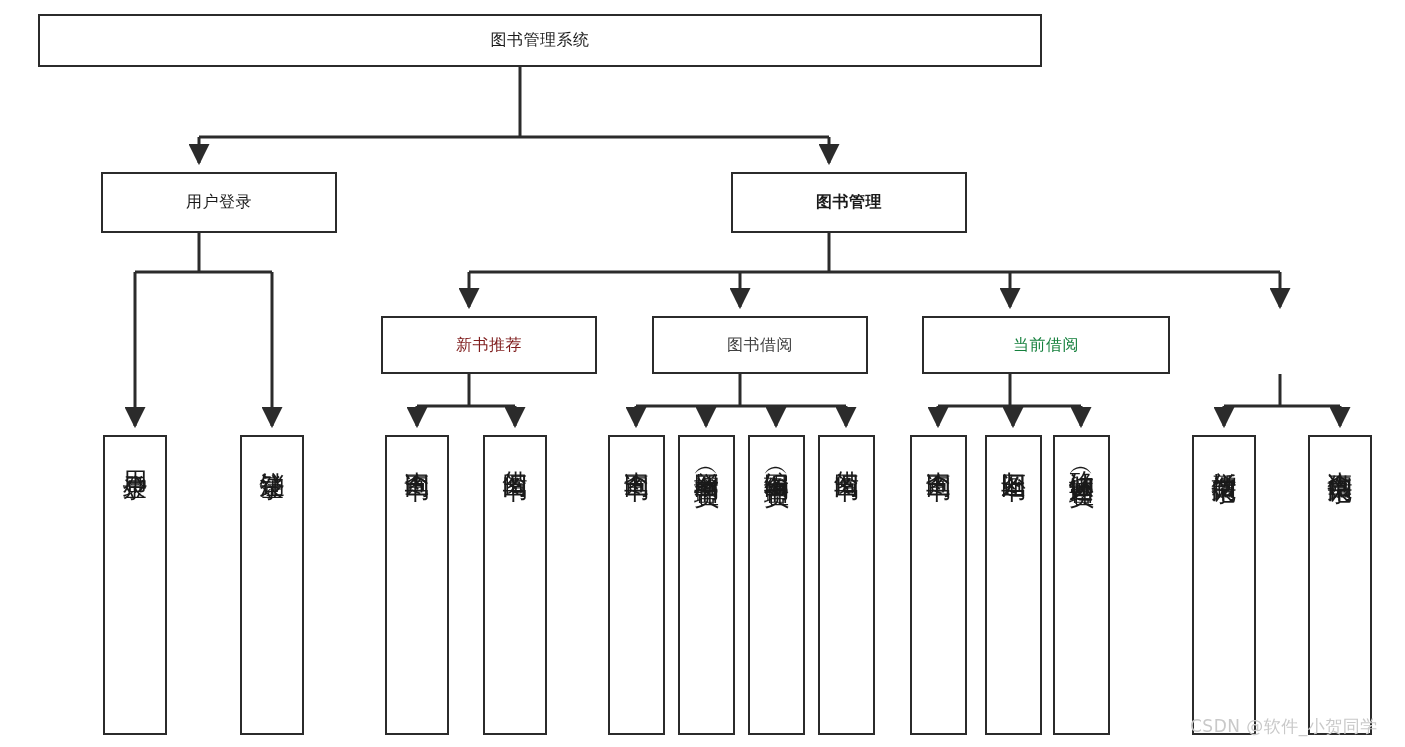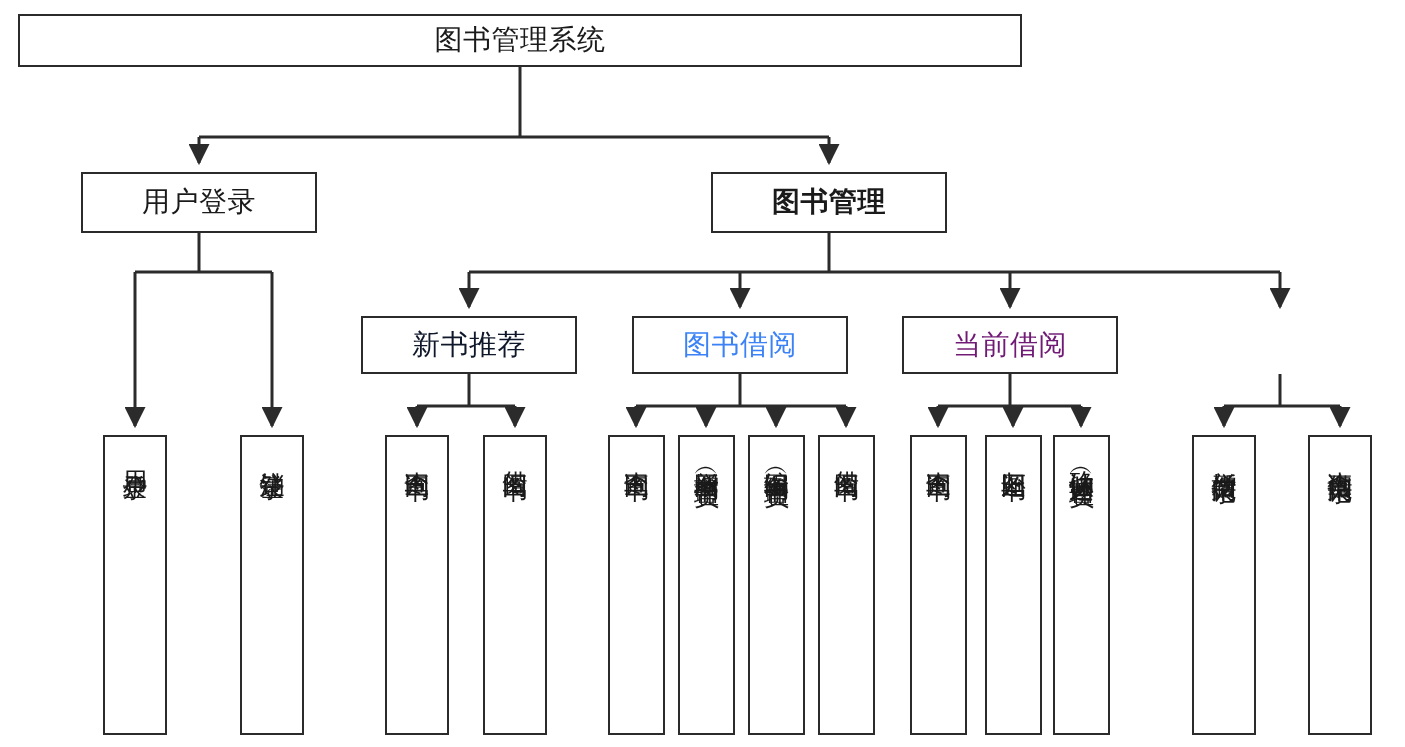--- a/index.html
+++ b/index.html
@@ -30,24 +30,25 @@
     position: absolute;
     box-sizing: border-box;
     background: #ffffff;
     border: 2.5px solid #2b2b2b;
     display: flex;
     align-items: center;
     justify-content: center;
     color: #1a1a1a;
   }
   .node-h {
-    font-size: 28px;
+    font-size: 16px;
     line-height: 1.15;
     letter-spacing: 0.5px;
     white-space: nowrap;
+    margin-left: 20px;
   }
   .node-v {
     align-items: flex-start;
     padding-top: 14px;
   }
   .node-v .vtext {
     writing-mode: vertical-rl;
     text-orientation: upright;
     font-size: 25px;
     line-height: 1.08;
@@ -126,27 +127,27 @@
     <span>图书管理系统</span>
   </div>
 
   <div class="node node-h" id="n-l2-0" style="left: 81px; top: 172px; width: 236px; height: 61px; border-color: rgb(43, 43, 43); background: rgb(255, 255, 255); color: rgb(26, 26, 26);">
     <span>用户登录</span>
   </div>
   <div class="node node-h" id="n-l2-1" style="left: 711px; top: 172px; width: 236px; height: 61px; border-color: rgb(43, 43, 43); background: rgb(255, 255, 255); color: rgb(26, 26, 26); font-weight: bold;">
     <span>图书管理</span>
   </div>
 
-  <div class="node node-h" id="n-l3-0" style="left: 361px; top: 316px; width: 216px; height: 58px; border-color: rgb(43, 43, 43); background: rgb(255, 255, 255); color: #0f172a; justify-content: center;">
+  <div class="node node-h" id="n-l3-0" style="left: 361px; top: 316px; width: 216px; height: 58px; border-color: rgb(43, 43, 43); background: rgb(255, 255, 255); color: #7f1d1d; justify-content: center;">
     <span>新书推荐</span>
   </div>
-  <div class="node node-h" id="n-l3-1" style="left: 632px; top: 316px; width: 216px; height: 58px; border-color: rgb(43, 43, 43); background: rgb(255, 255, 255); color: #3b82f6;">
+  <div class="node node-h" id="n-l3-1" style="left: 632px; top: 316px; width: 216px; height: 58px; border-color: rgb(43, 43, 43); background: rgb(255, 255, 255); color: #404040;">
     <span>图书借阅</span>
   </div>
-  <div class="node node-h" id="n-l3-2" style="left: 902px; top: 316px; width: 216px; height: 58px; border-color: rgb(43, 43, 43); background: rgb(255, 255, 255); color: #701a75; text-align: center;">
+  <div class="node node-h" id="n-l3-2" style="left: 902px; top: 316px; width: 248px; height: 58px; border-color: rgb(43, 43, 43); background: rgb(255, 255, 255); color: #15803d; text-align: center;">
     <span>当前借阅</span>
   </div>
 
   <div class="node node-v" id="n-lf-0" style="left: 103px; top: 435px; width: 64px; height: 300px; border-color: rgb(43, 43, 43); background: rgb(255, 255, 255); color: rgb(26, 26, 26);">
     <span class="vtext">用户登录</span>
   </div>
   <div class="node node-v" id="n-lf-1" style="left: 240px; top: 435px; width: 64px; height: 300px; border-color: rgb(43, 43, 43); background: rgb(255, 255, 255); color: rgb(26, 26, 26);">
     <span class="vtext">注销登录</span>
   </div>
   <div class="node node-v" id="n-lf-2" style="left: 385px; top: 435px; width: 64px; height: 300px; border-color: rgb(43, 43, 43); background: rgb(255, 255, 255); color: rgb(26, 26, 26);">
@@ -176,14 +177,15 @@
   <div class="node node-v" id="n-lf-10" style="left: 1053px; top: 435px; width: 57px; height: 300px; border-color: rgb(43, 43, 43); background: rgb(255, 255, 255); color: rgb(26, 26, 26);">
     <span class="vtext">确认归还（管理员）</span>
   </div>
   <div class="node node-v" id="n-lf-11" style="left: 1192px; top: 435px; width: 64px; height: 300px; border-color: rgb(43, 43, 43); background: rgb(255, 255, 255); color: rgb(26, 26, 26);">
     <span class="vtext">新增借阅记录</span>
   </div>
   <div class="node node-v" id="n-lf-12" style="left: 1308px; top: 435px; width: 64px; height: 300px; border-color: rgb(43, 43, 43); background: rgb(255, 255, 255); color: rgb(26, 26, 26);">
     <span class="vtext">查询借阅记录</span>
   </div>
 
+  <div class="watermark" style="left: 1190px; top: 715px; color: rgb(201, 201, 201);">CSDN @软件_小贺同学</div>
 
 </div>
 
 </body></html>

